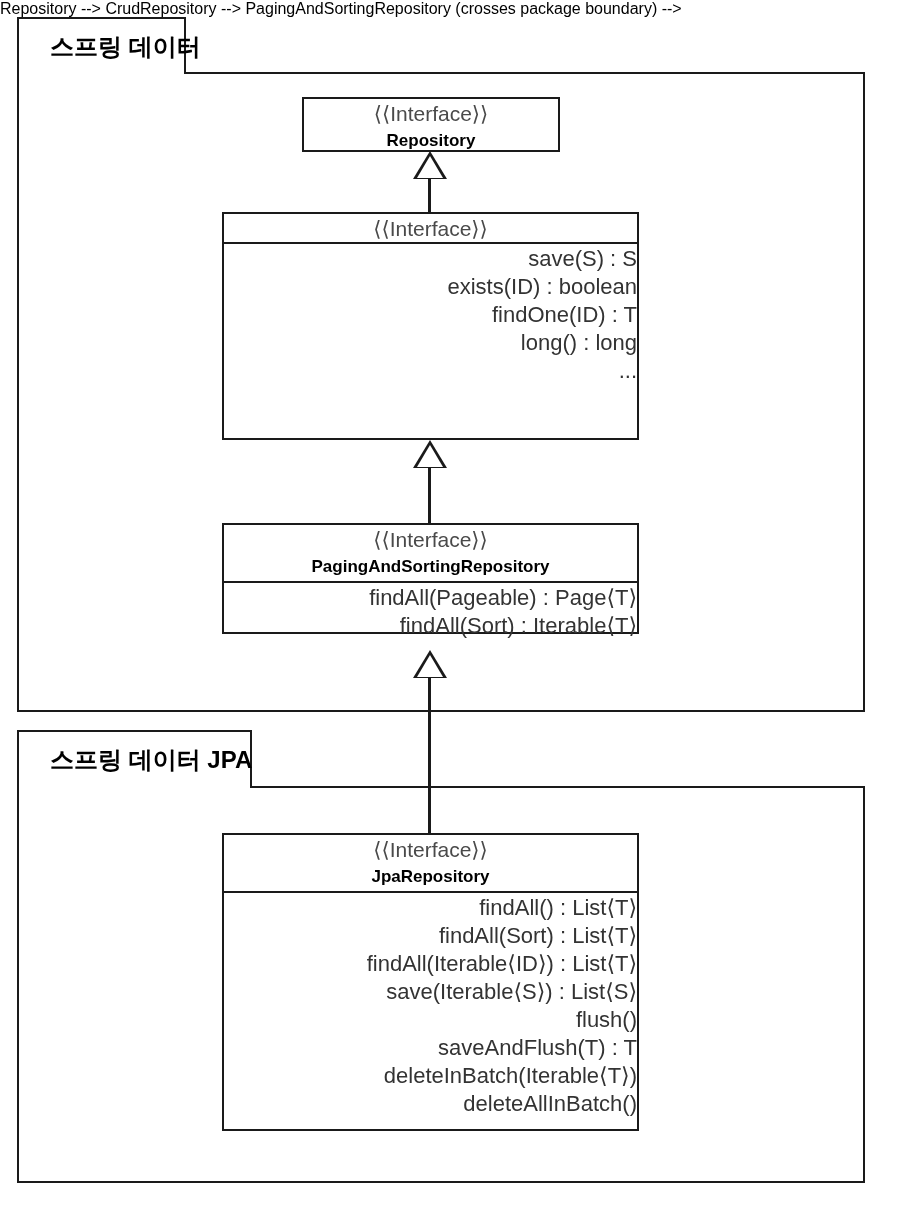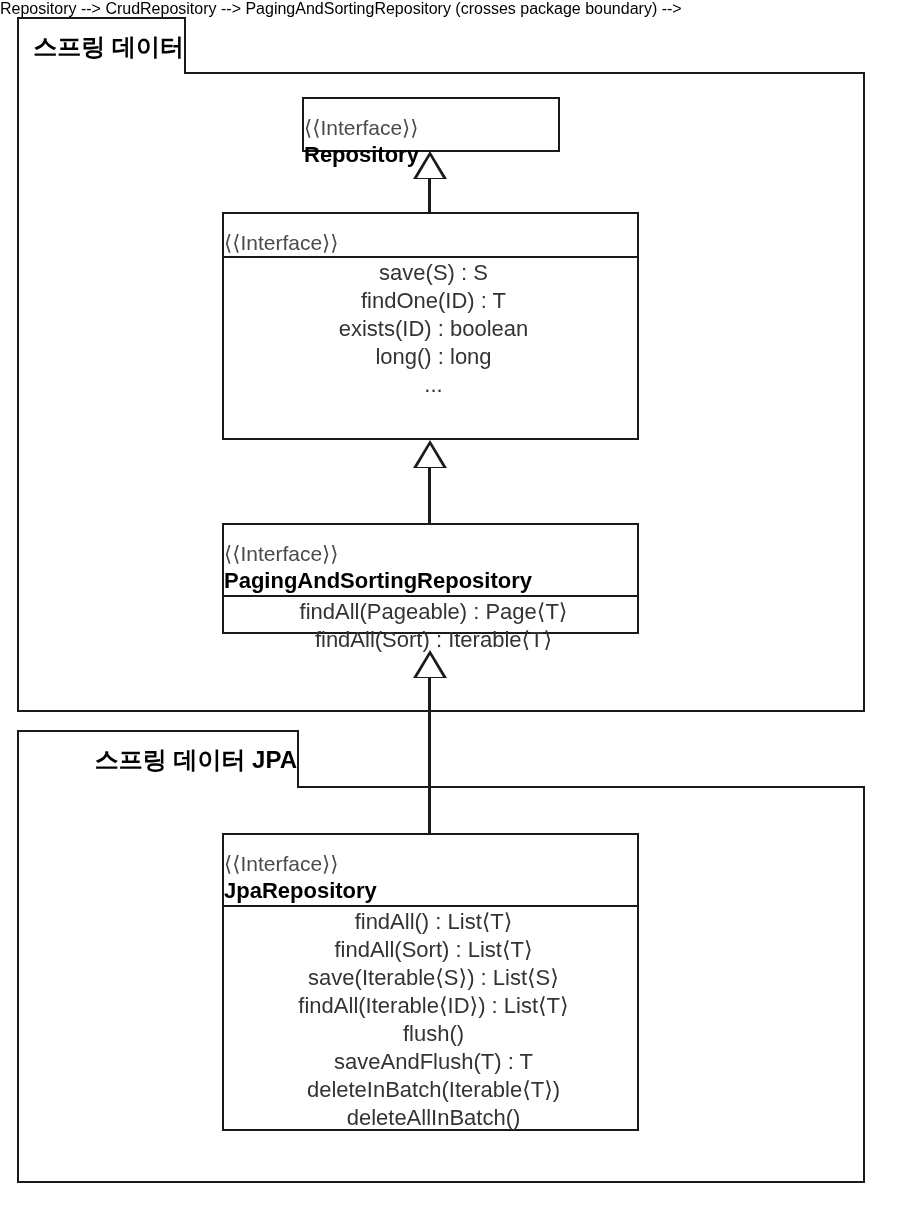--- a/index.html
+++ b/index.html
@@ -25,21 +25,20 @@
   }
   .package-tab {
     position: absolute;
     border: 2px solid #1a1a1a;
     border-bottom: none;
     box-sizing: border-box;
     background: #ffffff;
     display: flex;
     align-items: center;
     padding-left: 31px;
-    justify-content: flex-end;
   }
   .package-tab-label {
     font-size: 24px;
     font-weight: bold;
     color: #000000;
     letter-spacing: 0px;
     white-space: nowrap;
   }
   
   .tab-cover {
@@ -50,48 +49,48 @@
 
   
   .uml-class {
     position: absolute;
     border: 2px solid #1a1a1a;
     box-sizing: border-box;
     background: #ffffff;
     z-index: 5;
   }
   .uml-header {
-    text-align: left;
-    padding-top: 16px;
+    text-align: center;
+    padding-top: 2px;
   }
   .uml-header.with-divider {
     border-bottom: 2px solid #1a1a1a;
   }
   .stereotype {
     font-size: 21px;
     color: #4a4a4a;
     line-height: 26px;
     white-space: nowrap;
   }
   .class-name {
-    font-size: 22px;
+    font-size: 17px;
     font-weight: bold;
     color: #000000;
     line-height: 28px;
     white-space: nowrap;
   }
   .uml-members {
     padding: 1px 0 2px 6px;
   }
   .member {
     font-size: 22px;
     color: #333333;
     line-height: 28px;
     white-space: nowrap;
-    text-align: center;
+    text-align: right;
   }
 
   
   .gen-line {
     position: absolute;
     width: 3px;
     background: #1a1a1a;
     z-index: 1;
   }
   .gen-arrow {
@@ -148,22 +147,22 @@
     <span class="tri-inner"></span>
   </div>
 
   
   <div class="uml-class" style="left:222px; top:212px; width:417px; height:228px;">
     <div class="uml-header with-divider">
       <div class="stereotype">⟨⟨Interface⟩⟩</div>
     </div>
     <div class="uml-members">
       <div class="member">save(S) : S</div>
+      <div class="member">exists(ID) : boolean</div>
       <div class="member">findOne(ID) : T</div>
-      <div class="member">exists(ID) : boolean</div>
       <div class="member">long() : long</div>
       <div class="member">...</div>
     </div>
   </div>
 
    CrudRepository --&gt;
   <div class="gen-line" style="left:428px; top:468px; height:56px;"></div>
   <div class="gen-arrow" style="left:430px; top:440px;">
     <span class="tri-outer"></span>
     <span class="tri-inner"></span>
@@ -176,43 +175,43 @@
       <div class="class-name">PagingAndSortingRepository</div>
     </div>
     <div class="uml-members">
       <div class="member">findAll(Pageable) : Page⟨T⟩</div>
       <div class="member">findAll(Sort) : Iterable⟨T⟩</div>
     </div>
   </div>
 
   
   <div class="package-frame" style="left:17px; top:786px; width:848px; height:397px;"></div>
-  <div class="package-tab" style="left:17px; top:730px; width:282px; height:58px;">
+  <div class="package-tab" style="left:17px; top:730px; width:235px; height:58px;">
     <span class="package-tab-label">스프링 데이터 JPA</span>
   </div>
   <div class="tab-cover" style="left:20px; top:785px; width:229px;"></div>
 
    PagingAndSortingRepository (crosses package boundary) --&gt;
   <div class="gen-line" style="left:428px; top:678px; height:156px; z-index:6;"></div>
   <div class="gen-arrow" style="left:430px; top:650px; z-index:7;">
     <span class="tri-outer"></span>
     <span class="tri-inner"></span>
   </div>
 
   
   <div class="uml-class" style="left:222px; top:833px; width:417px; height:298px;">
     <div class="uml-header with-divider">
       <div class="stereotype">⟨⟨Interface⟩⟩</div>
       <div class="class-name">JpaRepository</div>
     </div>
     <div class="uml-members">
       <div class="member">findAll() : List⟨T⟩</div>
       <div class="member">findAll(Sort) : List⟨T⟩</div>
+      <div class="member">findAll(Iterable⟨ID⟩) : List⟨T⟩</div>
       <div class="member">save(Iterable⟨S⟩) : List⟨S⟩</div>
-      <div class="member">findAll(Iterable⟨ID⟩) : List⟨T⟩</div>
       <div class="member">flush()</div>
       <div class="member">saveAndFlush(T) : T</div>
       <div class="member">deleteInBatch(Iterable⟨T⟩)</div>
       <div class="member">deleteAllInBatch()</div>
     </div>
   </div>
 
 </div>
 
 </body></html>

